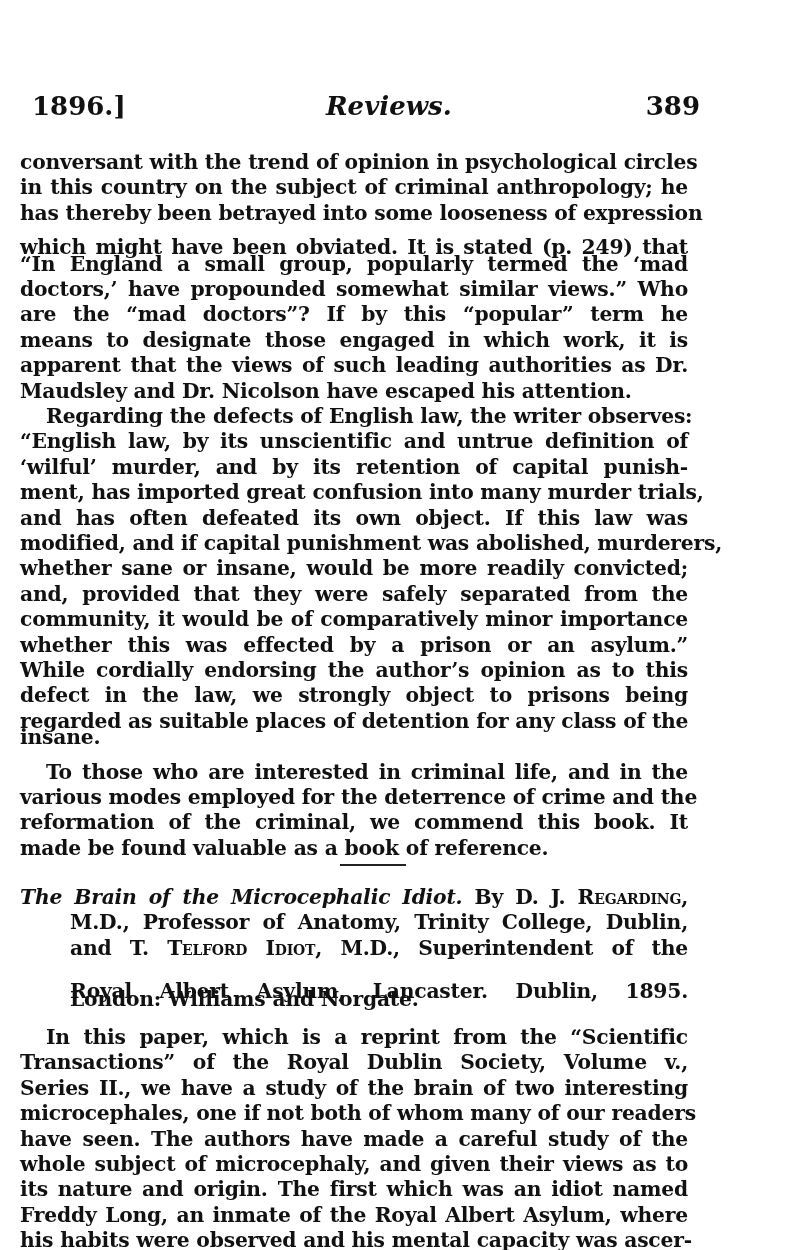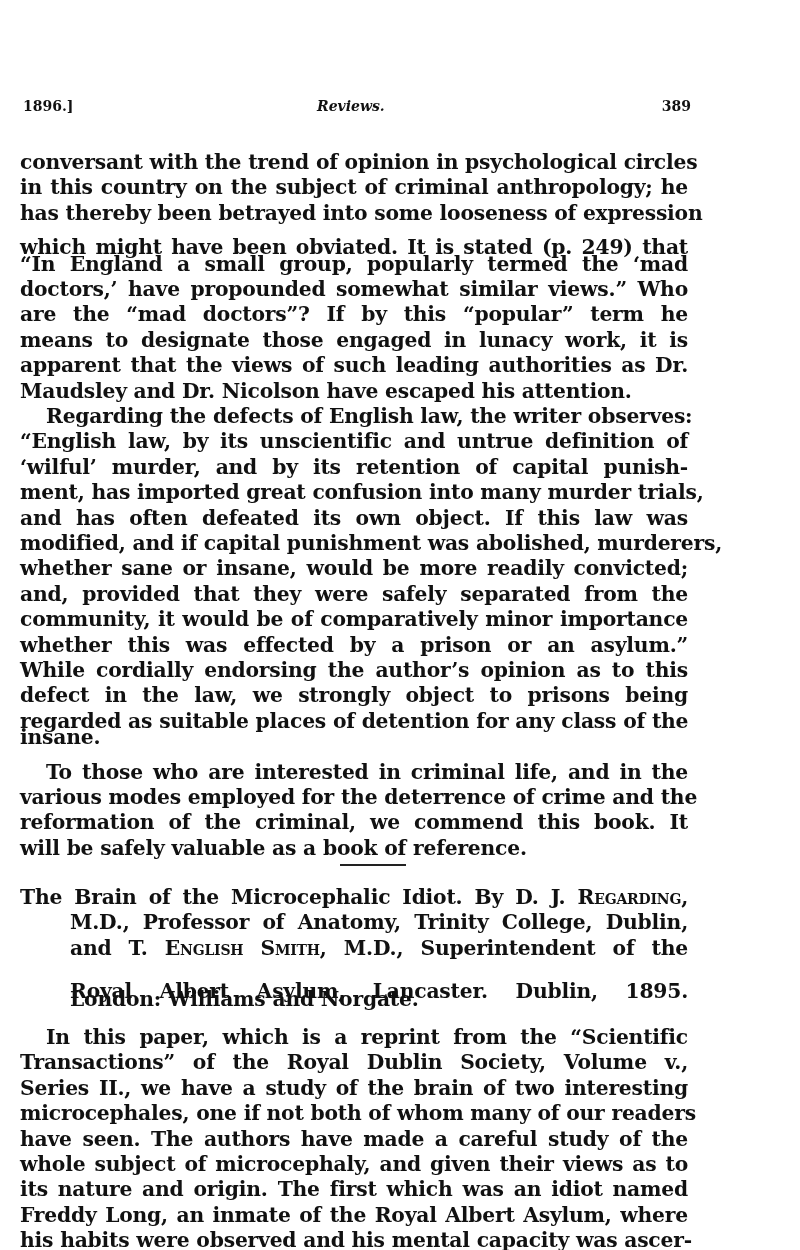--- a/index.html
+++ b/index.html
@@ -3,36 +3,36 @@
 <meta charset="utf-8">
 <style>
   html, body { margin: 0; padding: 0; background: #ffffff; }
   body {
     width: 800px; height: 1250px; position: relative; overflow: hidden;
     font-family: "DejaVu Serif", "Liberation Serif", serif;
     color: #111;
   }
   .page { position: absolute; left: 20px; top: 0; width: 668px; }
   .running-head {
-    position: absolute; top: 91px; left: 3px; width: 668px; height: 30px;
-    font-size: 14px; line-height: 30px; font-weight: bold;
+    position: absolute; top: 91px; left: 12px; width: 668px; height: 30px;
+    font-size: 26px; line-height: 30px; font-weight: bold;
   }
   .rh-left { position: absolute; left: 0; }
   .rh-center { position: absolute; left: 294px; font-style: italic; font-weight: bold; }
   .rh-right { position: absolute; right: 0; }
   .line {
     position: absolute; left: 0; width: 668px; height: 25.4px;
     font-size: 20.3px; line-height: 25.4px; font-weight: bold;
     white-space: nowrap; text-align: justify; text-align-last: justify;
     letter-spacing: -0.2px;
   }
   .line.last { text-align-last: left; }
   .line.indent { padding-left: 26px; width: 642px; }
   .line.hang { padding-left: 50px; width: 618px; }
-  .it { }
+  .it { font-style: italic; }
   .sc { font-variant: small-caps; }
   .rule {
     position: absolute; left: 320px; top: 864px; width: 66px; height: 2px;
     background: #222;
   }
 </style>
 </head>
 <body>
 
 <div class="page">
@@ -44,21 +44,21 @@
   </div>
 
   <div>
     <div class="line" style="top:150px">conversant with the trend of opinion in psychological circles</div>
     <div class="line" style="top:175.4px">in this country on the subject of criminal anthropology; he</div>
     <div class="line" style="top:200.8px">has thereby been betrayed into some looseness of expression</div>
     <div class="line" style="top:235px">which might have been obviated. It is stated (p. 249) that</div>
     <div class="line" style="top:251.6px">“In England a small group, popularly termed the ‘mad</div>
     <div class="line" style="top:277px">doctors,’ have propounded somewhat similar views.” Who</div>
     <div class="line" style="top:302.4px">are the “mad doctors”? If by this “popular” term he</div>
-    <div class="line" style="top:327.8px">means to designate those engaged in lunacy work, it is</div>
+    <div class="line" style="top:327.8px">means to designate those engaged in which work, it is</div>
     <div class="line" style="top:353.2px">apparent that the views of such leading authorities as Dr.</div>
     <div class="line last" style="top:378.6px">Maudsley and Dr. Nicolson have escaped his attention.</div>
   </div>
 
   <div>
     <div class="line indent" style="top:404px">Regarding the defects of English law, the writer observes:</div>
     <div class="line" style="top:429.4px">“English law, by its unscientific and untrue definition of</div>
     <div class="line" style="top:454.8px">‘wilful’ murder, and by its retention of capital punish-</div>
     <div class="line" style="top:480.2px">ment, has imported great confusion into many murder trials,</div>
     <div class="line" style="top:505.6px">and has often defeated its own object. If this law was</div>
@@ -70,29 +70,29 @@
     <div class="line" style="top:658px">While cordially endorsing the author’s opinion as to this</div>
     <div class="line" style="top:683.4px">defect in the law, we strongly object to prisons being</div>
     <div class="line" style="top:708.8px">regarded as suitable places of detention for any class of the</div>
     <div class="line last" style="top:725px">insane.</div>
   </div>
 
   <div>
     <div class="line indent" style="top:759.6px">To those who are interested in criminal life, and in the</div>
     <div class="line" style="top:785px">various modes employed for the deterrence of crime and the</div>
     <div class="line" style="top:810.4px">reformation of the criminal, we commend this book. It</div>
-    <div class="line last" style="top:835.8px">will be safely valuable as a book of reference.</div>
+    <div class="line last" style="top:835.8px">made be found valuable as a book of reference.</div>
   </div>
 
   <div class="rule"></div>
 
   <div>
     <div class="line" style="top:885px"><span class="it">The Brain of the Microcephalic Idiot.</span> <span>By D. J.</span> <span class="sc">Regarding,</span></div>
     <div class="line hang" style="top:910.4px">M.D., Professor of Anatomy, Trinity College, Dublin,</div>
-    <div class="line hang" style="top:935.8px"><span>and T.</span> <span class="sc">English Smith,</span> <span>M.D., Superintendent of the</span></div>
+    <div class="line hang" style="top:935.8px"><span>and T.</span> <span class="sc">Telford Idiot,</span> <span>M.D., Superintendent of the</span></div>
     <div class="line hang" style="top:979px">Royal Albert Asylum, Lancaster. Dublin, 1895.</div>
     <div class="line hang last" style="top:986.6px">London: Williams and Norgate.</div>
   </div>
 
   <div>
     <div class="line indent" style="top:1025px">In this paper, which is a reprint from the “Scientific</div>
     <div class="line" style="top:1050.4px">Transactions” of the Royal Dublin Society, Volume v.,</div>
     <div class="line" style="top:1075.8px">Series II., we have a study of the brain of two interesting</div>
     <div class="line" style="top:1101.2px">microcephales, one if not both of whom many of our readers</div>
     <div class="line" style="top:1126.6px">have seen. The authors have made a careful study of the</div>

